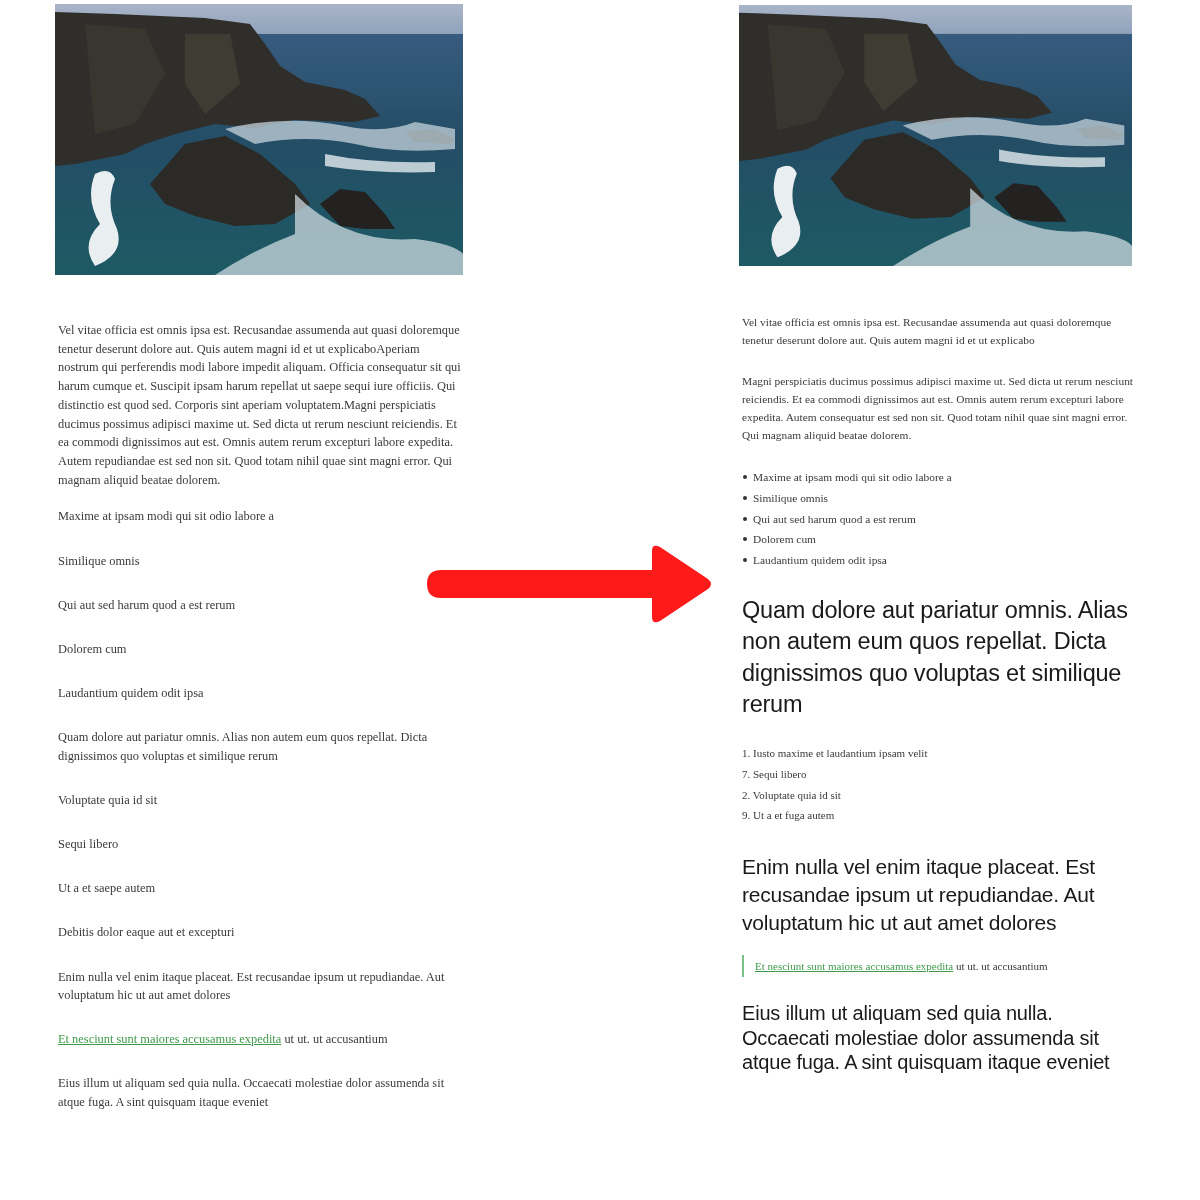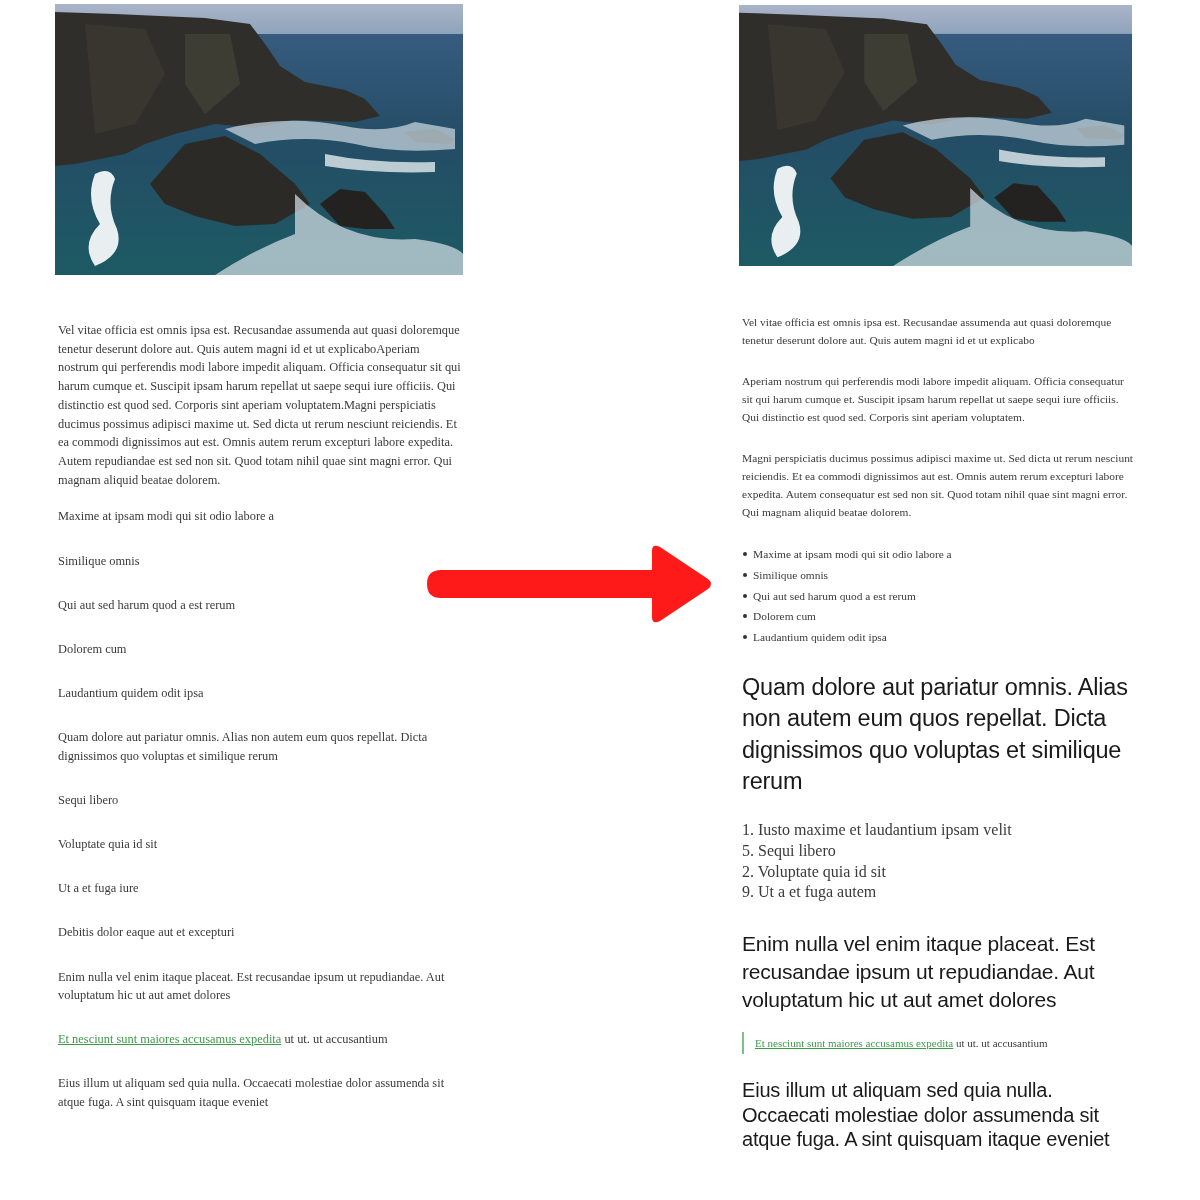--- a/index.html
+++ b/index.html
@@ -26,21 +26,21 @@
     a.link { color: #3e9a4a; text-decoration: underline; }
 
     
     .right-content { position: absolute; left: 3px; top: 313px; width: 392px; }
     .right-content p.body { margin: 0 0 23px 0; font-size: 11.4px; line-height: 18px; }
     .right-content ul.bullets { margin: 0 0 24px 0; padding: 0 0 0 11px; list-style: none; }
     .right-content ul.bullets li { font-size: 11.4px; line-height: 20.8px; position: relative; }
     .right-content ul.bullets li::before { content: ""; position: absolute; left: -10px; top: 8px; width: 4px; height: 4px; border-radius: 50%; background: #333; }
     .right-content h2 { margin: 0 0 22px 0; font-size: 23.5px; line-height: 31.5px; font-weight: 400; letter-spacing: -0.2px; }
     .right-content ol.numbers { margin: 0 0 27px 0; padding: 0; list-style: none; }
-    .right-content ol.numbers li { font-size: 16px; line-height: 20.8px; }
+    .right-content ol.numbers li { font-size: 11px; line-height: 20.8px; }
     .right-content h3 { margin: 0 0 18px 0; font-size: 21px; line-height: 28px; font-weight: 400; letter-spacing: -0.2px; }
     .right-content blockquote { margin: 0 0 24px 0; padding: 2px 0 2px 11px; border-left: 2px solid #7cc08a; font-size: 11px; line-height: 18px; }
     .right-content h4 { margin: 0; font-size: 20px; line-height: 24.5px; font-weight: 400; letter-spacing: -0.2px; }
 
     .arrow { position: absolute; left: 427px; top: 543px; width: 287px; height: 82px; }
     .arrow svg { width: 100%; height: 100%; display: block; }
   </style>
 </head>
 <body>
 
@@ -74,23 +74,23 @@
   </div>
 
   <div class="left-content serif">
     <p class="para-big">Vel vitae officia est omnis ipsa est. Recusandae assumenda aut quasi doloremque tenetur deserunt dolore aut. Quis autem magni id et ut explicaboAperiam nostrum qui perferendis modi labore impedit aliquam. Officia consequatur sit qui harum cumque et. Suscipit ipsam harum repellat ut saepe sequi iure officiis. Qui distinctio est quod sed. Corporis sint aperiam voluptatem.Magni perspiciatis ducimus possimus adipisci maxime ut. Sed dicta ut rerum nesciunt reiciendis. Et ea commodi dignissimos aut est. Omnis autem rerum excepturi labore expedita. Autem repudiandae est sed non sit. Quod totam nihil quae sint magni error. Qui magnam aliquid beatae dolorem.</p>
     <p class="line">Maxime at ipsam modi qui sit odio labore a</p>
     <p class="line">Similique omnis</p>
     <p class="line">Qui aut sed harum quod a est rerum</p>
     <p class="line">Dolorem cum</p>
     <p class="line">Laudantium quidem odit ipsa</p>
     <p class="two-line">Quam dolore aut pariatur omnis. Alias non autem eum quos repellat. Dicta dignissimos quo voluptas et similique rerum</p>
+    <p class="line">Voluptate quia id sit</p>
     <p class="line">Sequi libero</p>
-    <p class="line">Voluptate quia id sit</p>
-    <p class="line">Ut a et fuga iure</p>
+    <p class="line">Ut a et saepe autem</p>
     <p class="line">Debitis dolor eaque aut et excepturi</p>
     <p class="two-line">Enim nulla vel enim itaque placeat. Est recusandae ipsum ut repudiandae. Aut voluptatum hic ut aut amet dolores</p>
     <p class="line"><a class="link" href="#">Et nesciunt sunt maiores accusamus expedita</a><span> ut ut. ut accusantium</span></p>
     <p class="two-line">Eius illum ut aliquam sed quia nulla. Occaecati molestiae dolor assumenda sit atque fuga. A sint quisquam itaque eveniet</p>
   </div>
 </div>
 
 <div class="arrow">
   <svg viewBox="0 0 287 82">
     <path d="M14,27 L225,27 L225,8 Q225,0 233,4 L281,36 Q287,41 281,46 L233,78 Q225,82 225,74 L225,55 L14,55 Q0,55 0,41 Q0,27 14,27 Z" fill="#ff1a1a"></path>
@@ -121,36 +121,35 @@
       <path d="M350,128 L380,125 L400,135 L395,140 L360,138 Z" fill="#26302f"></path>
       <path d="M40,170 Q55,162 60,175 Q50,200 62,225 Q70,250 40,262 Q25,240 45,220 Q30,195 40,170 Z" fill="#e9eef0"></path>
       <path d="M170,125 Q230,110 290,122 Q330,130 360,118 L400,125 L400,145 Q340,150 300,140 Q250,130 200,140 Z" fill="#c5d3dc" opacity="0.75"></path>
       <path d="M240,190 Q290,240 360,235 Q400,240 408,250 L408,271 L160,271 Q200,245 240,230 Z" fill="#d9e3e8" opacity="0.7"></path>
       <path d="M270,150 Q320,160 380,158 L380,168 Q320,170 270,162 Z" fill="#e3ebef" opacity="0.8"></path>
     </svg>
   </div>
 
   <div class="right-content">
     <p class="body serif">Vel vitae officia est omnis ipsa est. Recusandae assumenda aut quasi doloremque tenetur deserunt dolore aut. Quis autem magni id et ut explicabo</p>
-    <p class="body serif">Aperiam nostrum qui perferendis modi labore impedit aliquam. Officia consequatur sit qui harum cumque et. Suscipit ipsam harum repellat ut saepe sequi iure officiis. Qui distinctio est quod sed. Corporis sint aperiam voluptatem.</p>
     <p class="body serif">Magni perspiciatis ducimus possimus adipisci maxime ut. Sed dicta ut rerum nesciunt reiciendis. Et ea commodi dignissimos aut est. Omnis autem rerum excepturi labore expedita. Autem consequatur est sed non sit. Quod totam nihil quae sint magni error. Qui magnam aliquid beatae dolorem.</p>
 
     <ul class="bullets serif">
       <li>Maxime at ipsam modi qui sit odio labore a</li>
       <li>Similique omnis</li>
       <li>Qui aut sed harum quod a est rerum</li>
       <li>Dolorem cum</li>
       <li>Laudantium quidem odit ipsa</li>
     </ul>
 
     <h2 class="sans">Quam dolore aut pariatur omnis. Alias non autem eum quos repellat. Dicta dignissimos quo voluptas et similique rerum</h2>
 
     <ol class="numbers serif">
       <li>1. Iusto maxime et laudantium ipsam velit</li>
-      <li>5. Sequi libero</li>
+      <li>7. Sequi libero</li>
       <li>2. Voluptate quia id sit</li>
       <li>9. Ut a et fuga autem</li>
     </ol>
 
     <h3 class="sans">Enim nulla vel enim itaque placeat. Est recusandae ipsum ut repudiandae. Aut voluptatum hic ut aut amet dolores</h3>
 
     <blockquote class="serif"><a class="link" href="#">Et nesciunt sunt maiores accusamus expedita</a><span> ut ut. ut accusantium</span></blockquote>
 
     <h4 class="sans">Eius illum ut aliquam sed quia nulla. Occaecati molestiae dolor assumenda sit atque fuga. A sint quisquam itaque eveniet</h4>
   </div>

